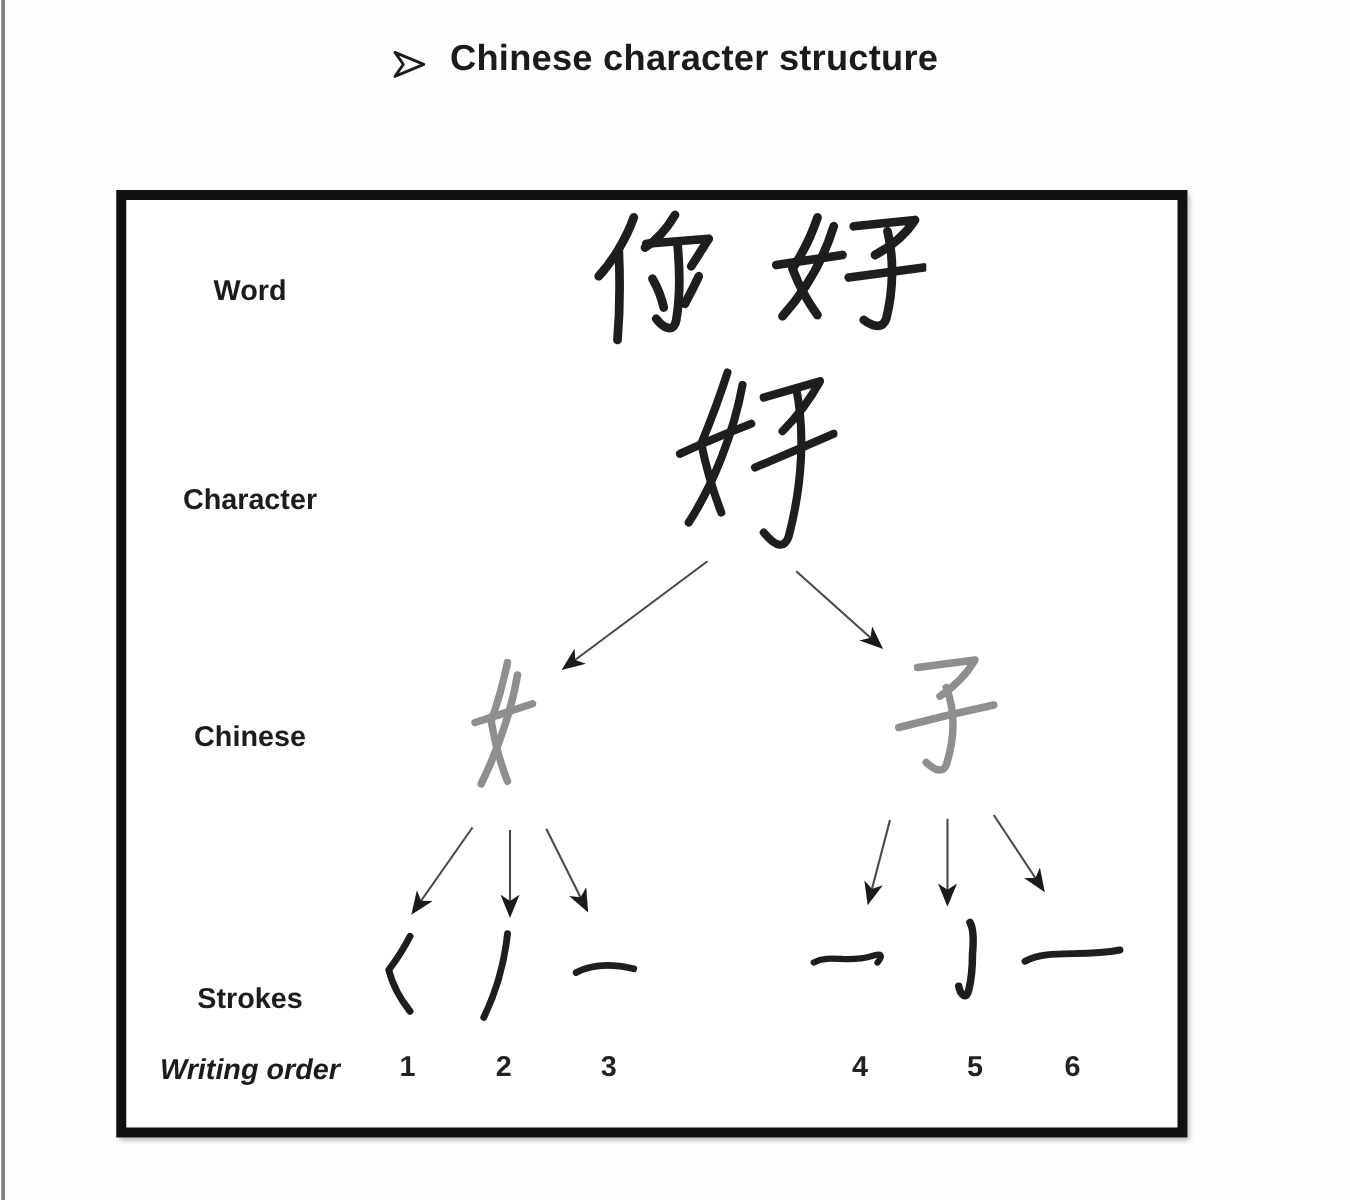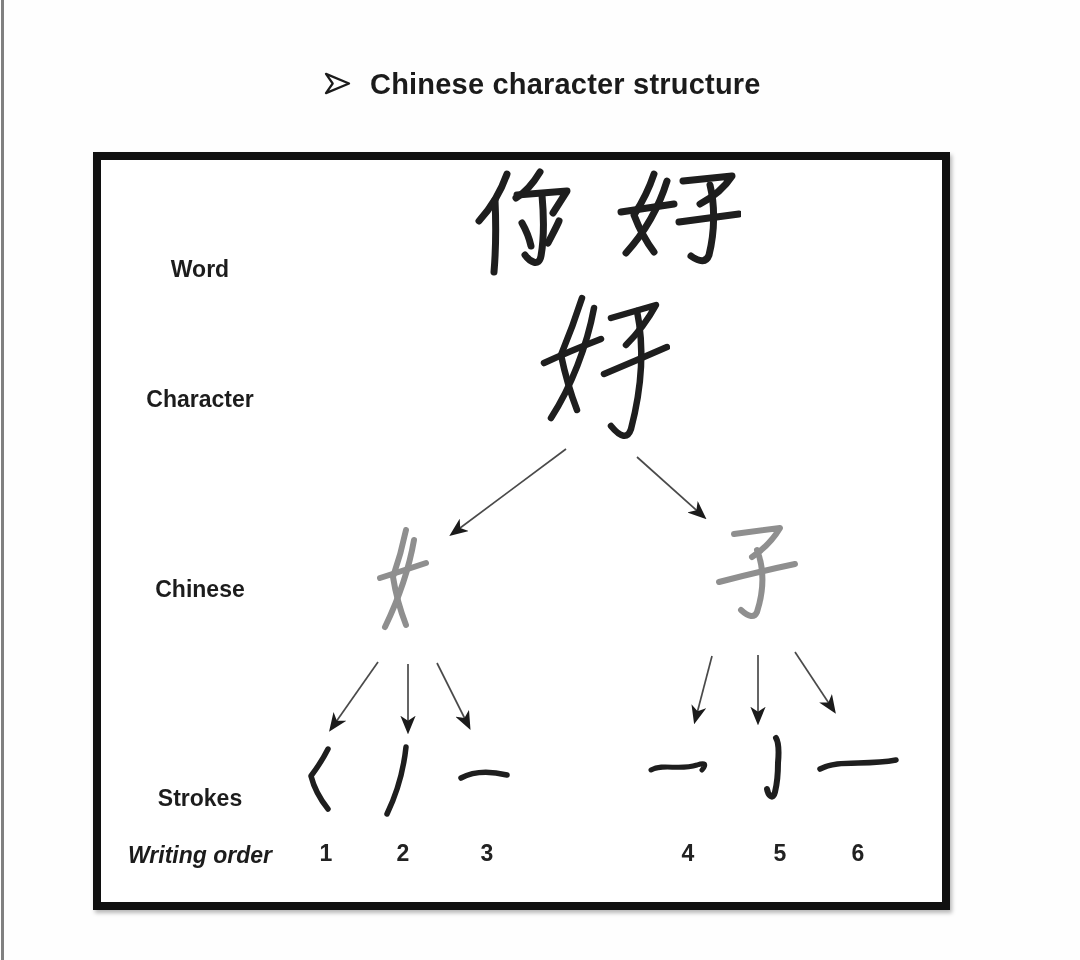--- a/index.html
+++ b/index.html
@@ -1,21 +1,21 @@
 <!DOCTYPE html>
 <html><head>
 <meta charset="utf-8">
 <style>
   html,body{margin:0;padding:0;background:#ffffff;}
   .canvas{
     position:relative;width:1080px;height:960px;background:#fefefe;overflow:hidden;
     font-family:"Liberation Sans", sans-serif;color:#1f1f1f;
   }
   .edge-line{position:absolute;left:1px;top:0;width:3px;height:960px;background:#808080;}
-  .title{position:absolute;left:324px;top:31px;display:flex;align-items:flex-start;gap:19px;margin-top:37px;}
+  .title{position:absolute;left:314px;top:31px;display:flex;align-items:flex-end;gap:19px;}
   .title .bullet{width:27px;height:25px;flex:0 0 auto;margin-top:3px;}
   .title .title-text{font-size:29px;font-weight:700;letter-spacing:0.2px;color:#1b1b1b;}
   .frame{
     position:absolute;left:93px;top:152px;width:841px;height:742px;
     border:8px solid #101010;background:#ffffff;
     box-shadow:2px 3px 4px rgba(0,0,0,0.28);
   }
   .lvl-label{
     position:absolute;transform:translateX(-50%);left:200px;
     font-size:23px;font-weight:700;color:#1c1c1c;white-space:nowrap;
@@ -39,21 +39,21 @@
 
   <div class="title">
     <svg class="bullet" viewBox="0 0 28 26">
       <path d="M2,3 L26,13 L2,23 L9,13 Z" fill="#ffffff" stroke="#1b1b1b" stroke-width="2.3" stroke-linejoin="round"></path>
     </svg>
     <span class="title-text">Chinese character structure</span>
   </div>
 
   <div class="frame"></div>
 
-  <div class="lvl-label" style="top:219px;margin-top:37px;">Word</div>
+  <div class="lvl-label" style="top:219px;">Word</div>
   <div class="lvl-label" style="top:386px;">Character</div>
   <div class="lvl-label" style="top:576px;">Chinese</div>
   <div class="lvl-label" style="top:765px;margin-top:20px;">Strokes</div>
   <div class="lvl-label" style="top:842px;font-style:italic;">Writing order</div>
 
   <div class="word-row">
     <div class="glyph" style="position:relative;width:107px;height:117px;">
       <svg viewBox="0 0 107 117" role="img" aria-label="你好">
         <g class="ink" stroke-width="7">
           <path d="M37,8 C31,25 20,43 9,55"></path>

